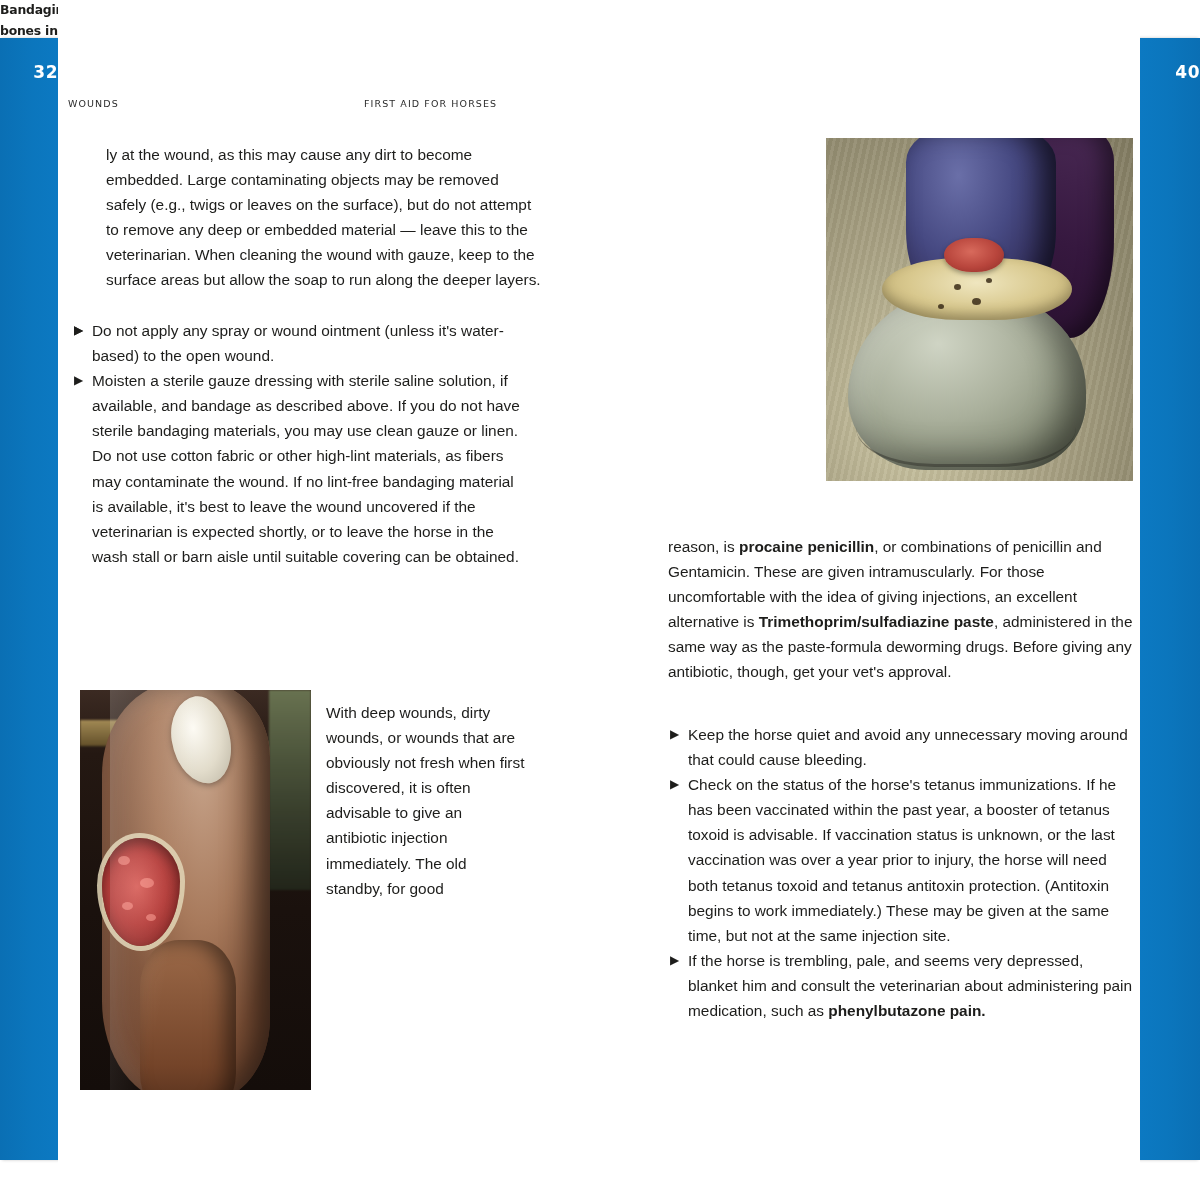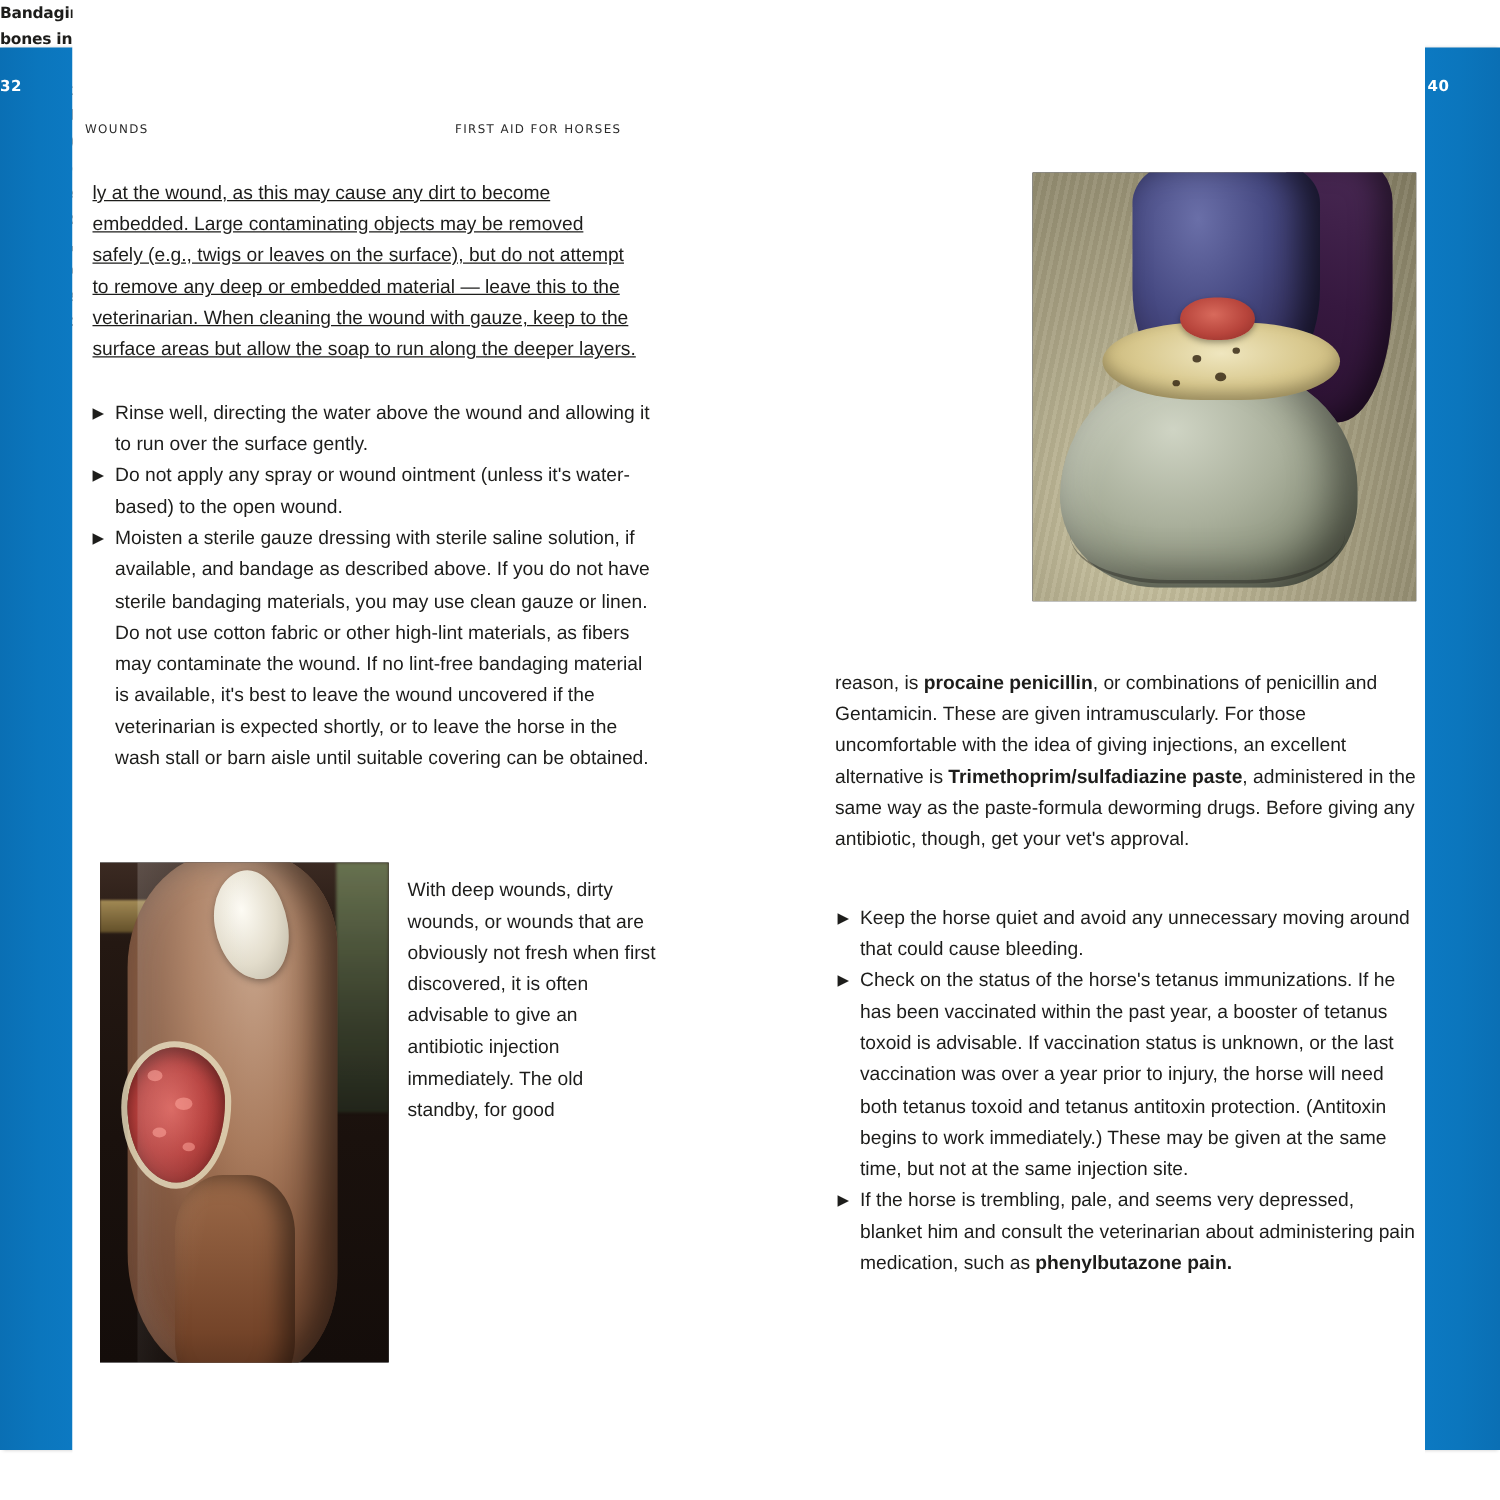--- a/index.html
+++ b/index.html
@@ -15,22 +15,22 @@
   
   .edge-bar{
     position:absolute;top:38px;height:1122px;width:58px;
     background:linear-gradient(90deg,#0a6fb4 0%,#0b76bd 55%,#0c79c2 100%);
   }
   .edge-bar.left{left:0;box-shadow:2px 0 3px rgba(0,0,0,.22);}
   .edge-bar.right{right:0;left:auto;
     background:linear-gradient(270deg,#0a6fb4 0%,#0b76bd 55%,#0c79c2 100%);
     box-shadow:-2px 0 3px rgba(0,0,0,.22);width:60px;}
   .folio{
-    position:absolute;top:62px;width:58px;text-align:left;
-    color:#ffffff;font-size:12px;font-weight:bold;letter-spacing:.5px;
+    position:absolute;top:62px;width:58px;text-align:right;
+    color:#ffffff;font-size:17px;font-weight:bold;letter-spacing:.5px;
     font-family:"DejaVu Sans", sans-serif;
   }
   .folio.left{left:0;}
   .folio.right{right:0;}
 
   
   .page{position:absolute;top:0;height:1200px;background:#fff;}
   .page.verso{left:58px;width:542px;}
   .page.recto{left:600px;width:540px;}
 
@@ -176,21 +176,21 @@
   #caption-hock{left:326px;top:970px;width:205px;}
   #caption-hoof{left:668px;top:140px;width:122px;}
 
   .caption{
     font-family:"DejaVu Sans", sans-serif;
     font-size:12.4px;line-height:20.6px;font-weight:bold;
     color:#1d1d1b;letter-spacing:-.2px;
   }
   .caption p{margin:0;}
 
-  #col-left-top{left:74px;top:142px;width:435px;text-decoration:underline;}
+  #col-left-top{left:106px;top:142px;width:435px;}
   #col-left-bullets{left:72px;top:318px;width:455px;}
   #col-right-body{left:668px;top:520px;width:465px;margin-top:14px;}
   #col-right-bullets{left:668px;top:722px;width:468px;}
 </style>
 </head>
 <body>
 
 <div class="spread">
 
   <div class="edge-bar left"></div>
@@ -202,21 +202,21 @@
   <div class="page verso"></div>
 
   <div class="running-head verso">FIRST AID FOR HORSES</div>
 
   <div class="col" id="col-left-top">
     <p>ly at the wound, as this may cause any dirt to become embedded. Large contaminating objects may be removed safely (e.g., twigs or leaves on the surface), but do not attempt to remove any deep or embedded material — leave this to the veterinarian. When cleaning the wound with gauze, keep to the surface areas but allow the soap to run along the deeper layers.</p>
   </div>
 
   <div class="col" id="col-left-bullets">
     <ul class="bullets" id="left-bullets">
-        <li><span class="tri">▶</span><span>Rinse well, directing the water above the wound and allowing it to run over the surface gently.</span></li>
+        <li><span class="tri">▶</span></li>
         <li><span class="tri">▶</span><span>Do not apply any spray or wound ointment (unless it's water-based) to the open wound.</span></li>
         <li><span class="tri">▶</span><span>Moisten a sterile gauze dressing with sterile saline solution, if available, and bandage as described above. If you do not have sterile bandaging materials, you may use clean gauze or linen. Do not use cotton fabric or other high-lint materials, as fibers may contaminate the wound. If no lint-free bandaging material is available, it's best to leave the wound uncovered if the veterinarian is expected shortly, or to leave the horse in the wash stall or barn aisle until suitable covering can be obtained.</span></li>
       </ul>
   </div>
 
   <div class="photo" id="photo-hock">
     <div class="frame">
       <div class="bg"></div>
       <div class="shelf"></div>
       <div class="wall"></div>

